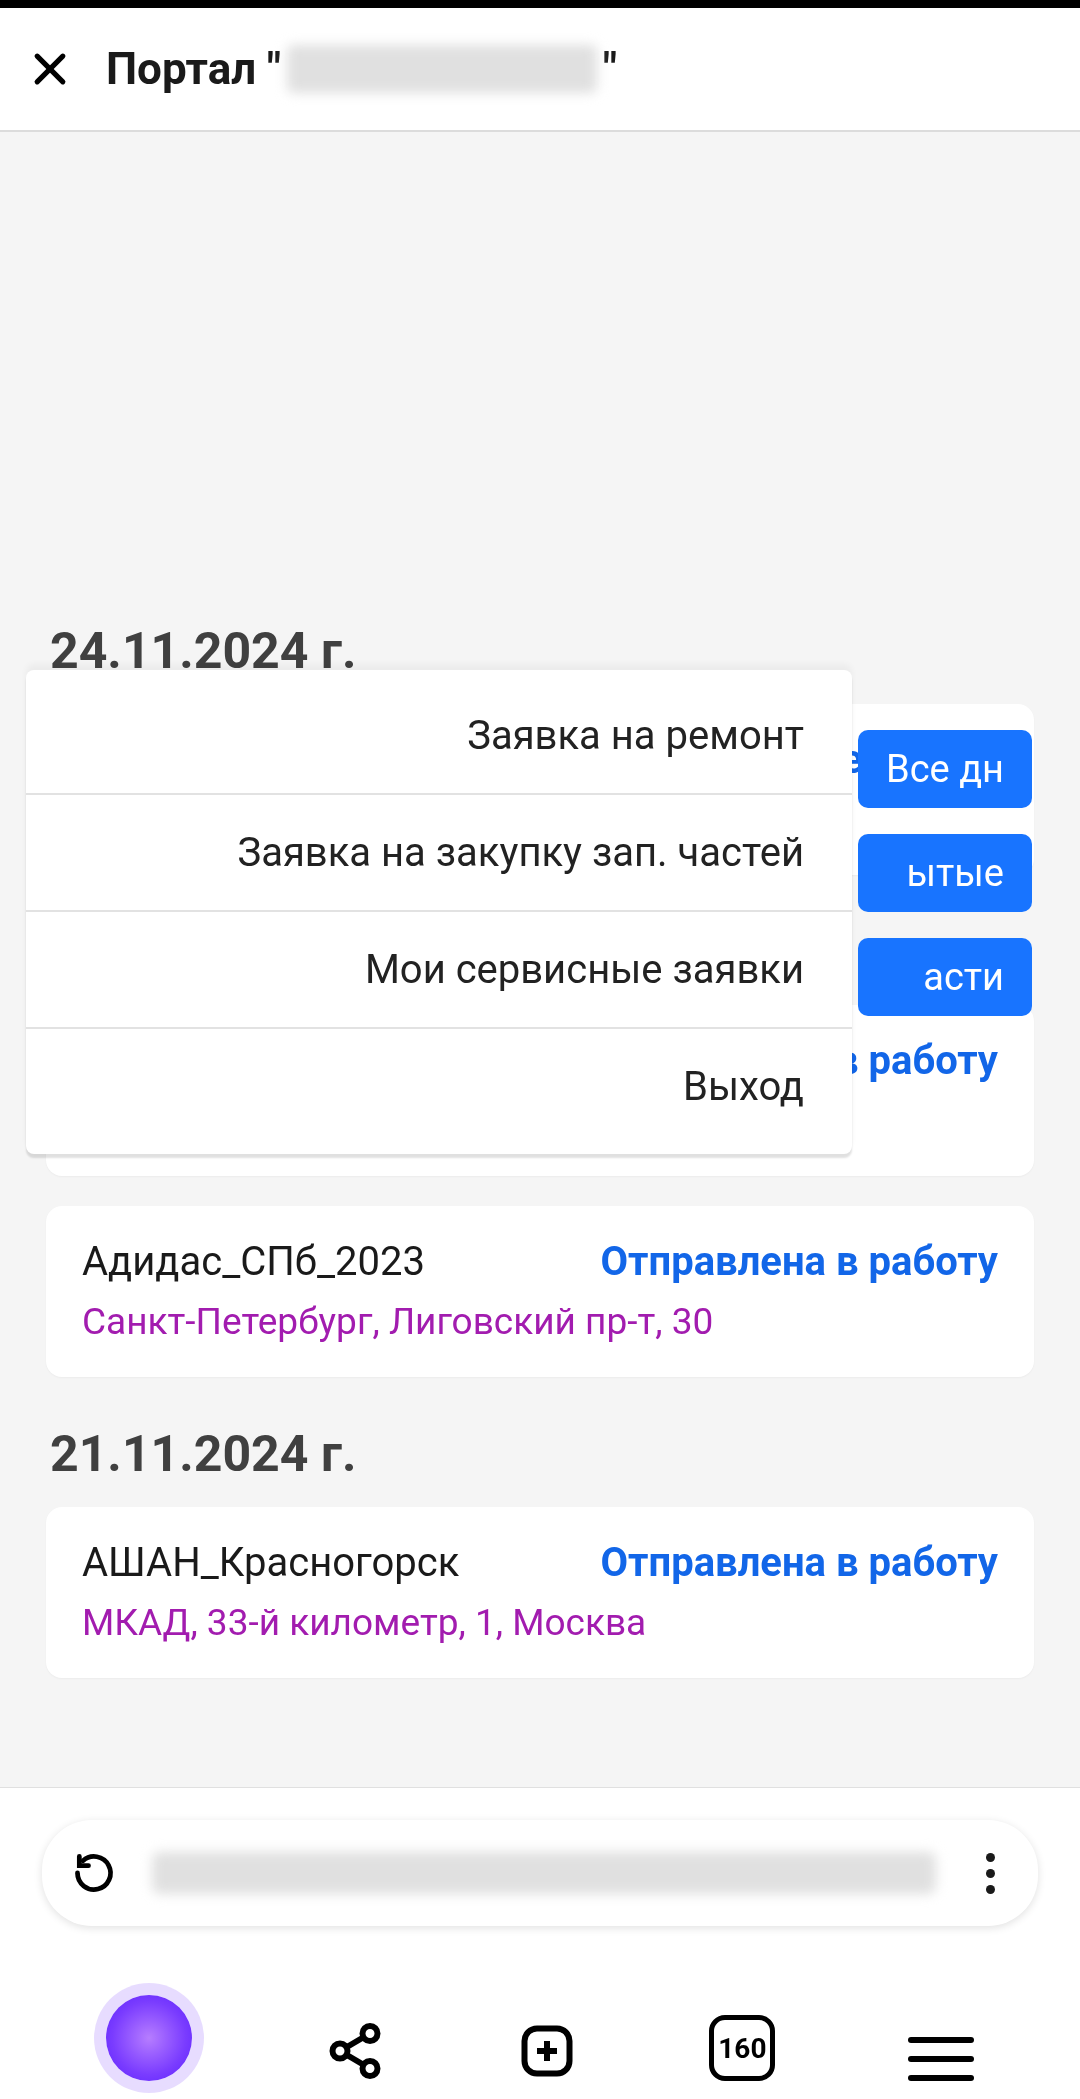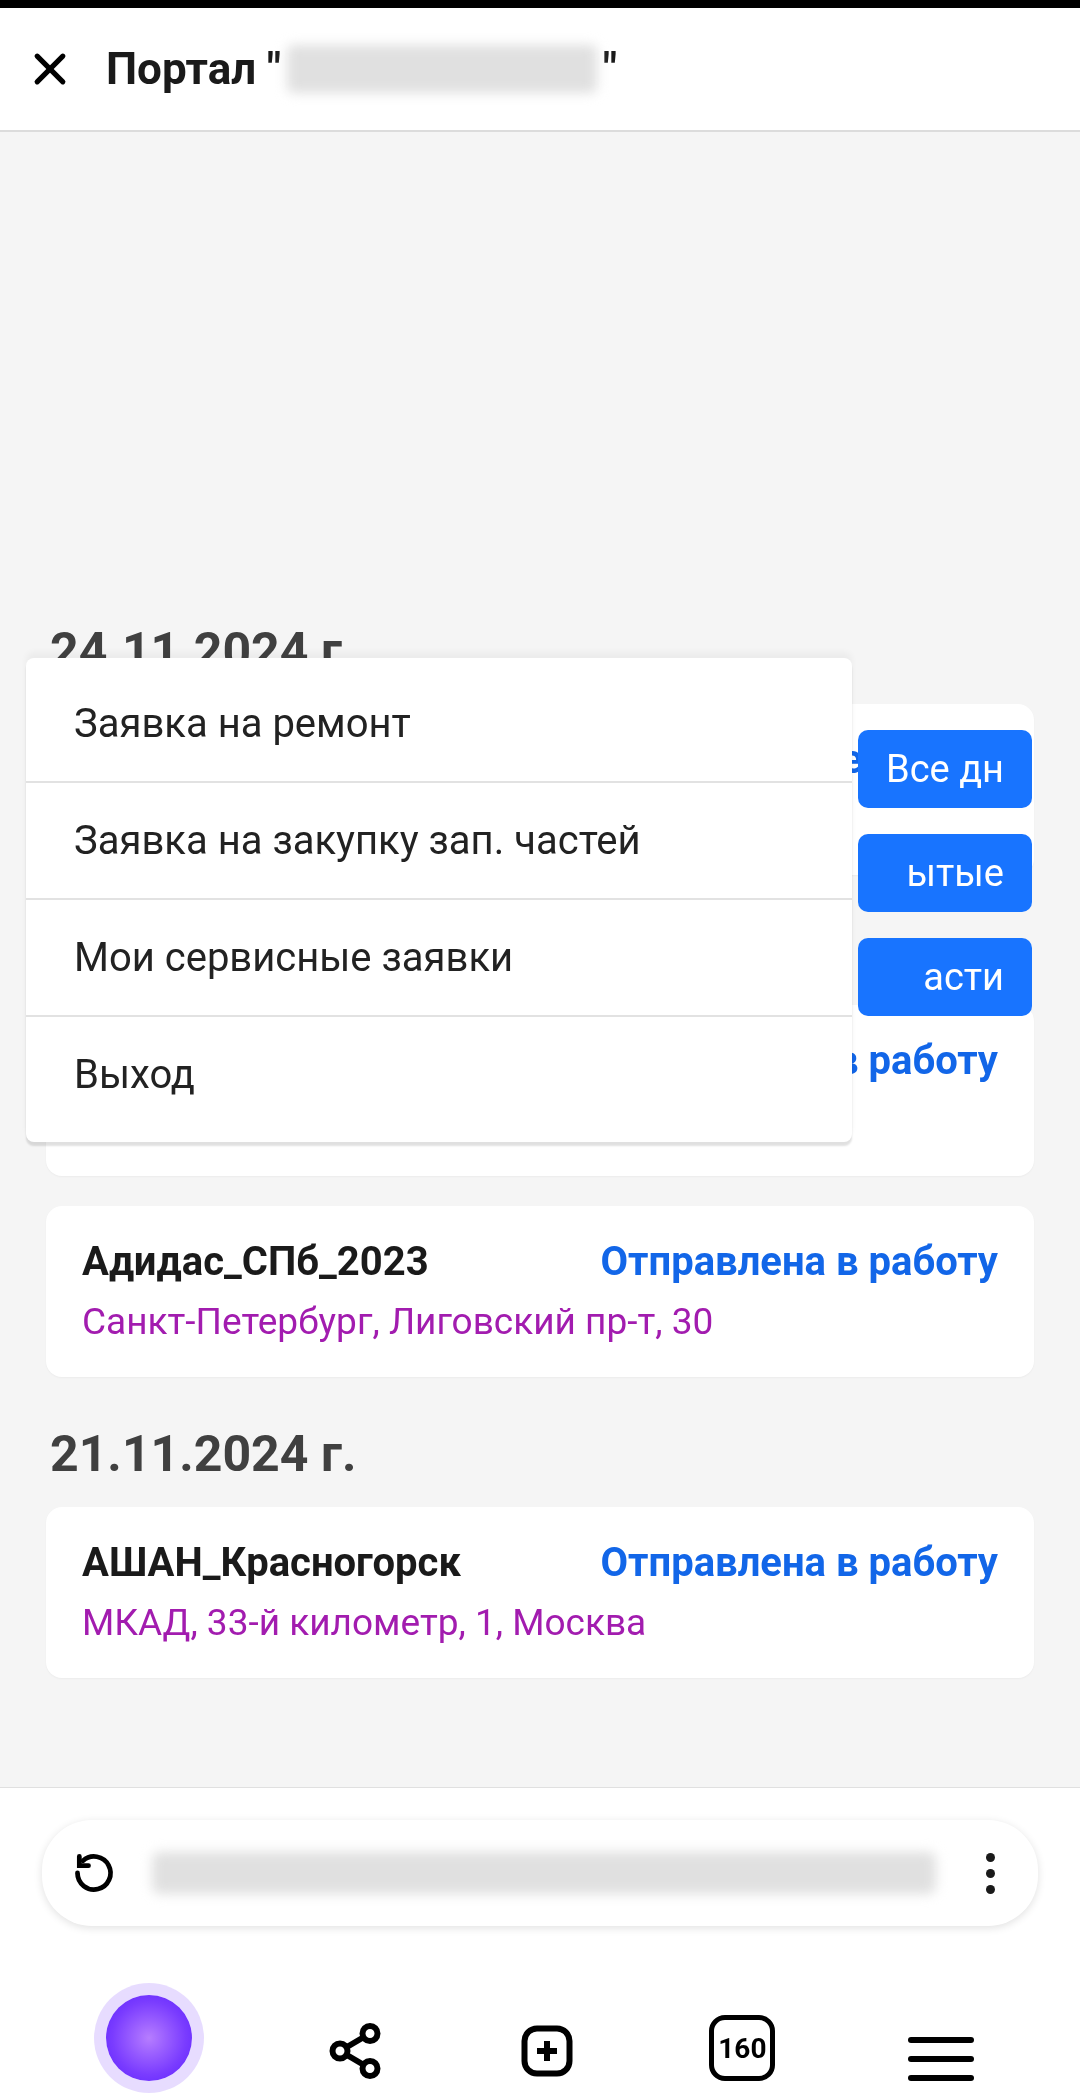--- a/index.html
+++ b/index.html
@@ -89,44 +89,45 @@
   box-shadow: 0 1px 2px rgba(0,0,0,0.04);
 }
 .card-top {
   display: flex;
   justify-content: space-between;
   align-items: flex-start;
   margin-bottom: 12px;
 }
 .card-name {
   font-size: 40px;
-  font-weight: 700;
+  font-weight: 400;
   color: #1a1a1a;
 }
 .card-status {
   font-size: 40px;
   font-weight: 700;
   color: #1266e8;
   text-align: right;
 }
 .card-address {
   font-size: 37px;
   color: #a21caf;
   line-height: 1.35;
 }
 .dropdown {
   position: absolute;
   left: 26px;
-  top: 36px;
+  top: 48px;
   width: 826px;
   background: #fff;
   border-radius: 8px;
   box-shadow: 0 4px 2px rgba(0,0,0,0.12), 0 -6px 6px rgba(0,0,0,0.04);
   z-index: 10;
   overflow: hidden;
+  text-align: right;
 }
 .dropdown-item {
   padding: 34px 48px;
   font-size: 40px;
   color: #222;
   border-bottom: 2px solid #e2e2e2;
 }
 .dropdown-item:first-child { border-top: none; padding-top: 42px; }
 .dropdown-item:last-child { border-bottom: none; padding-bottom: 44px; }
 .browser-chrome {

